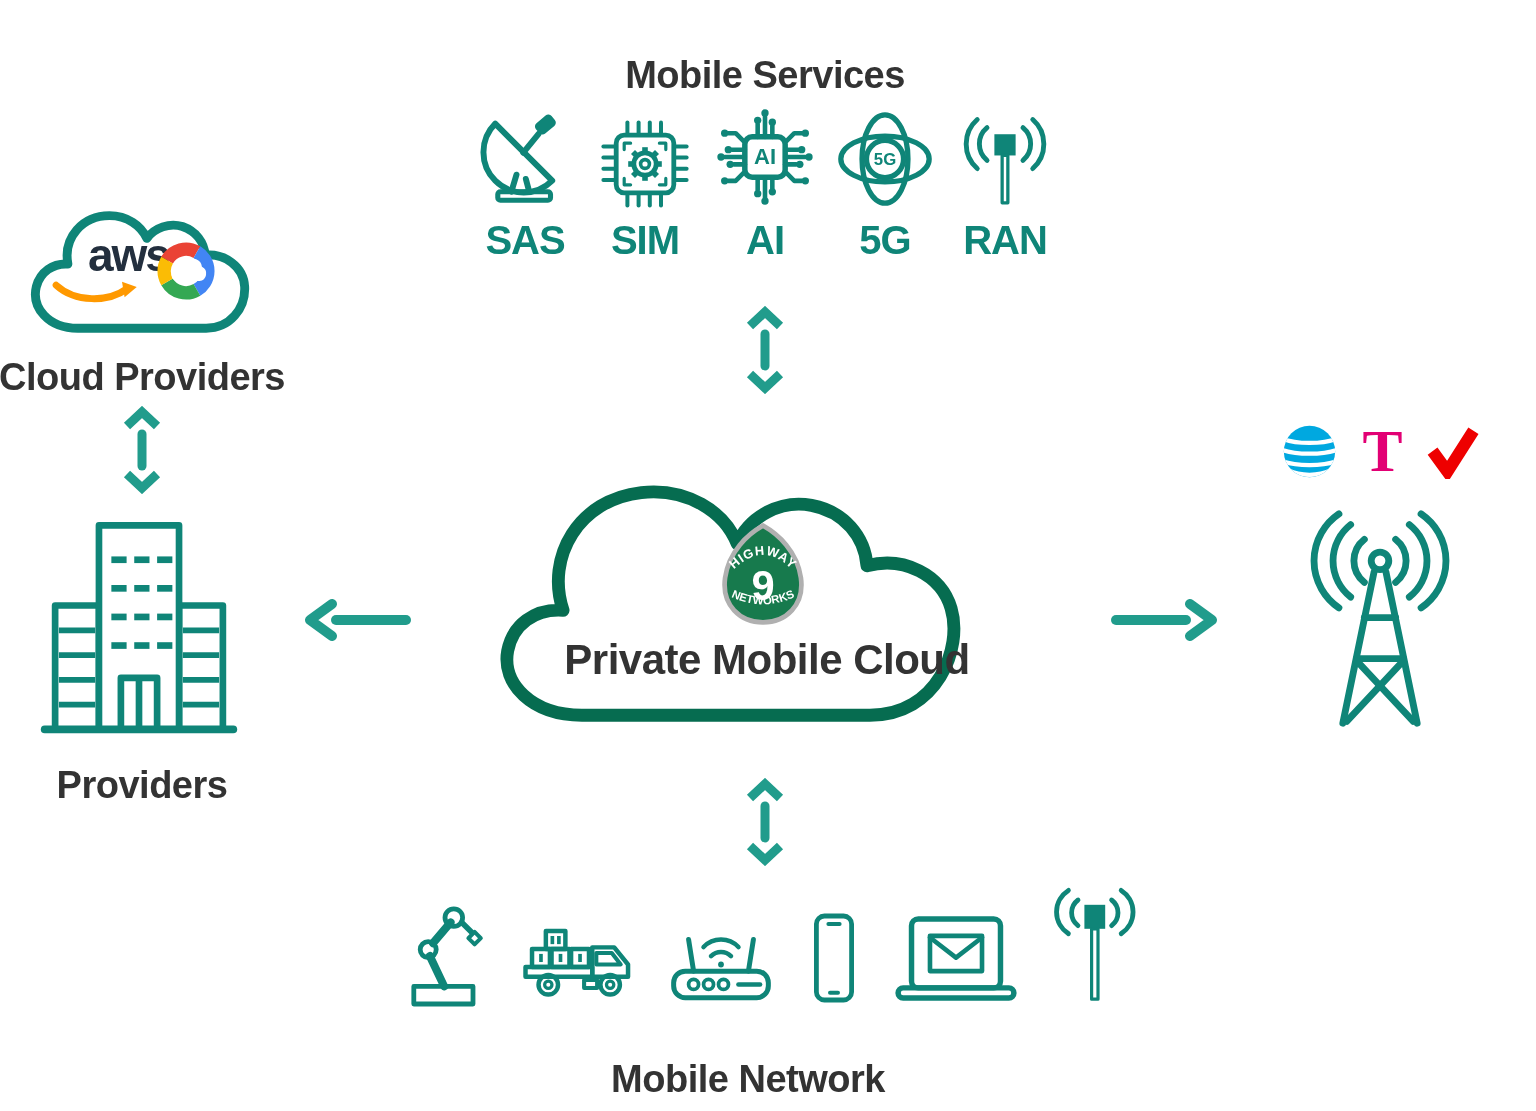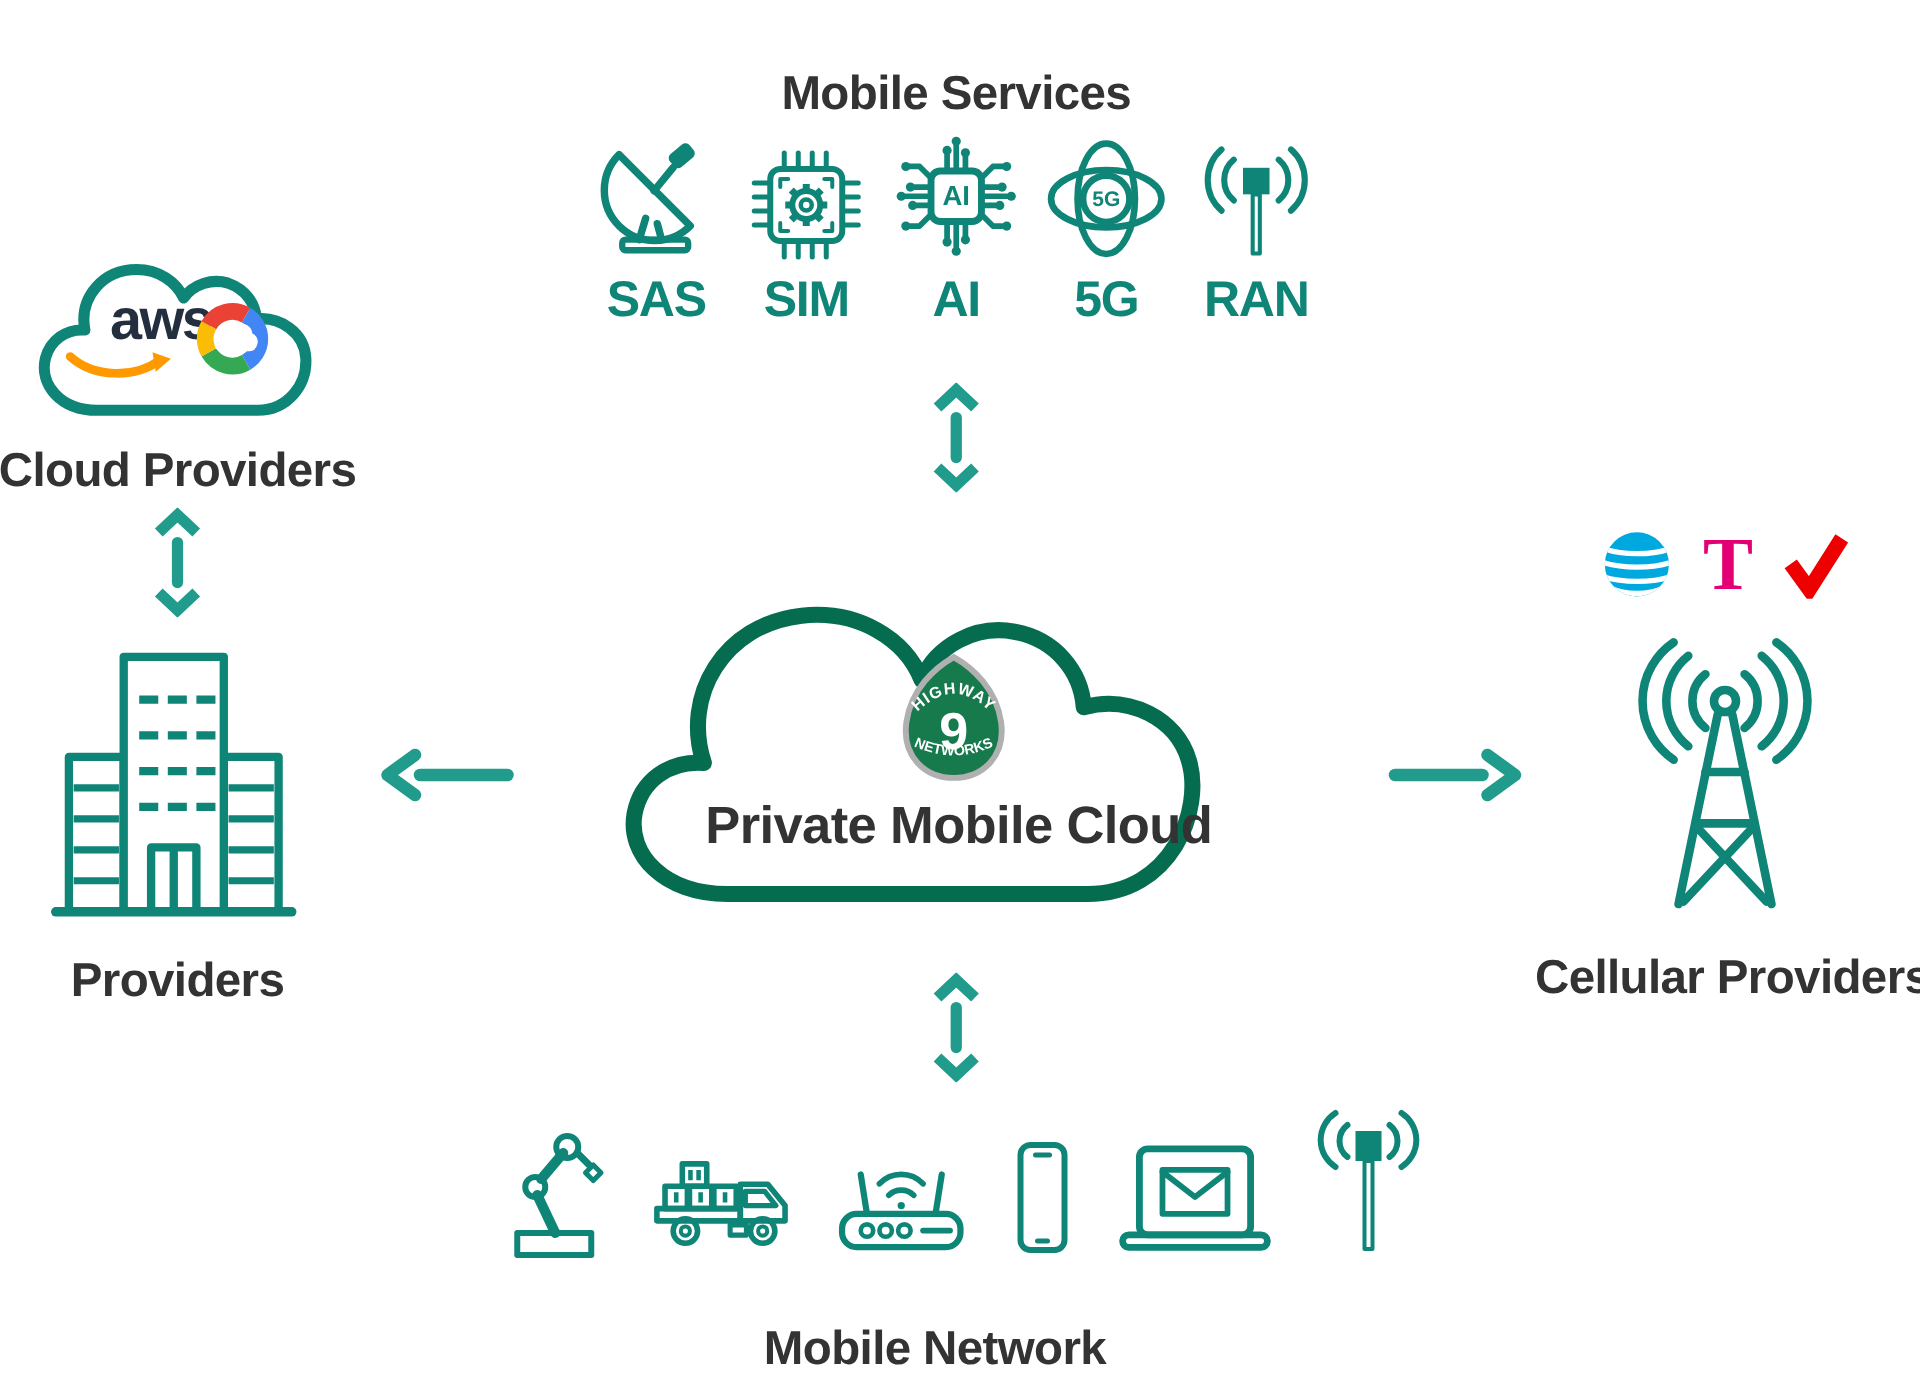--- a/index.html
+++ b/index.html
@@ -311,21 +311,20 @@
       <line x1="56" y1="152" x2="104" y2="152" stroke-width="7"></line>
       <line x1="56" y1="154" x2="114" y2="216" stroke-width="7"></line>
       <line x1="104" y1="154" x2="46" y2="216" stroke-width="7"></line>
       <path d="M64,30 A28,28 0 0 0 64,74" stroke-width="7"></path>
       <path d="M50,15 A47,47 0 0 0 50,89" stroke-width="7"></path>
       <path d="M38,4 A58,58 0 0 0 38,100" stroke-width="7"></path>
       <path d="M96,30 A28,28 0 0 1 96,74" stroke-width="7"></path>
       <path d="M110,15 A47,47 0 0 1 110,89" stroke-width="7"></path>
       <path d="M122,4 A58,58 0 0 1 122,100" stroke-width="7"></path>
     </svg>
-    <div class="sec-title" style="position:relative;left:auto;top:auto;margin-top:26px;text-align:center;transform:none;">Cellular Providers</div>
   </div>
 
   <div class="arrow" style="left:743px;top:778px;">
     <svg width="44" height="88" viewBox="0 0 44 88">
       <polyline points="7,20 22,6 37,20" stroke-width="9"></polyline>
       <line x1="22" y1="28" x2="22" y2="60" stroke-width="9" stroke-linecap="round"></line>
       <polyline points="7,68 22,82 37,68" stroke-width="9"></polyline>
     </svg>
   </div>
 

